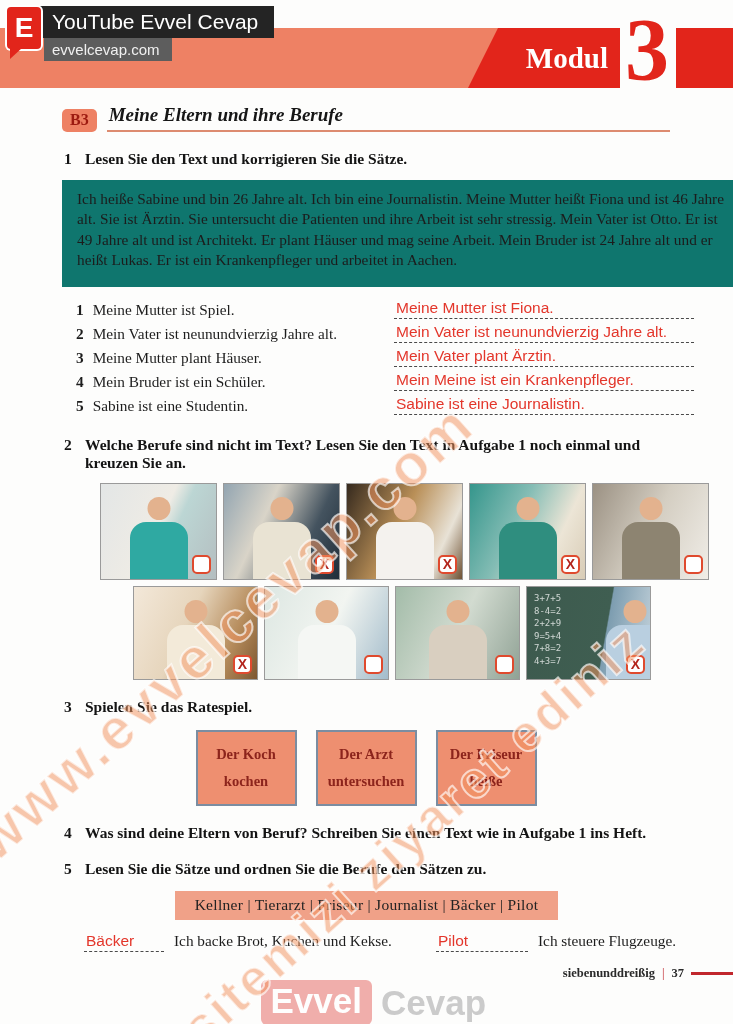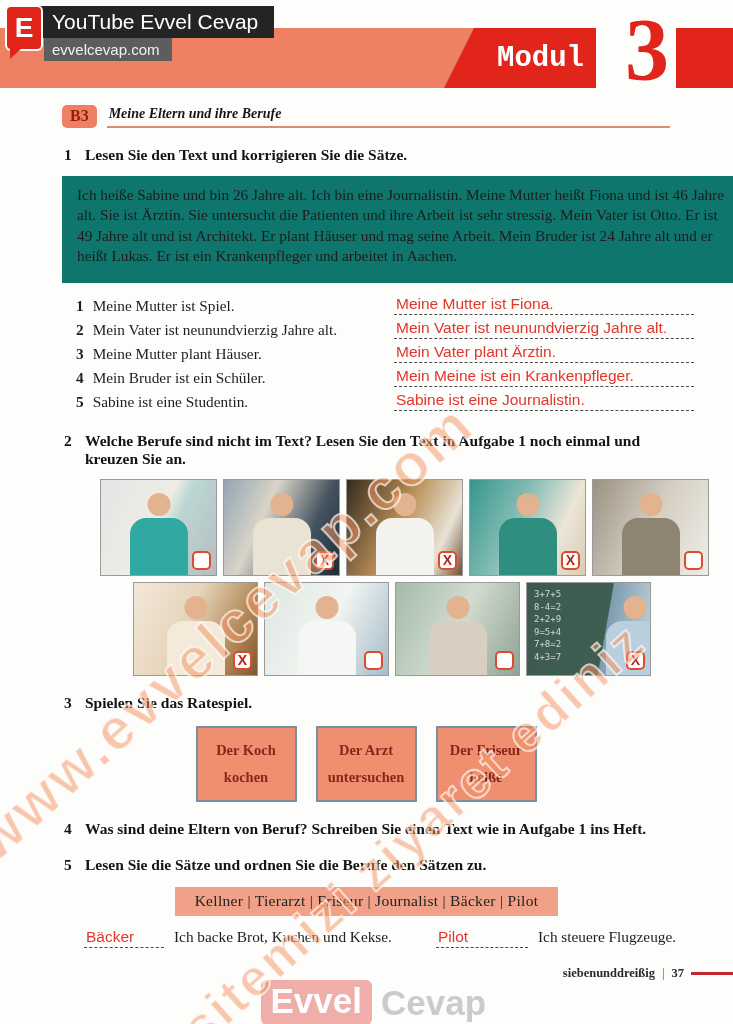--- a/index.html
+++ b/index.html
@@ -10,24 +10,24 @@
     font-family:"Liberation Serif", serif; color:#1d1d1d;
   }
   
   .header { position:relative; height:92px; }
   .banner {
     position:absolute; left:0; top:28px; width:500px; height:60px;
     background:#ee8164;
     clip-path:polygon(0 0, 100% 0, calc(100% - 30px) 100%, 0 100%);
   }
   .modul-trapezoid {
-    position:absolute; left:444px; top:28px; width:152px; height:60px;
+    position:absolute; left:468px; top:28px; width:152px; height:60px;
     background:#e2251b; clip-path:polygon(30px 0, 100% 0, 100% 100%, 0 100%);
     display:flex; align-items:center; justify-content:flex-end;
-    color:#fff; font-weight:bold; font-size:29px; padding-right:12px;font-family:Liberation Mono, monospace;
+    color:#fff; font-weight:bold; font-size:29px; padding-right:12px;
   }
   .modul-number {
     position:absolute; left:618px; top:6px; width:58px; height:88px;
     color:#e2251b; font-weight:bold; font-size:88px; line-height:88px;
     text-align:center; font-family:"Liberation Serif", serif;
   }
   .modul-block { position:absolute; left:676px; top:28px; width:57px; height:60px; background:#e2251b; }
   .e-logo {
     position:absolute; left:7px; top:7px; width:34px; height:42px;
     background:#e2251b; border-radius:4px; box-shadow:0 0 0 2px #fff;
@@ -48,21 +48,21 @@
     background:#5d5d5d; color:#f0f0f0; font-family:"Liberation Sans", sans-serif;
     font-size:15px; line-height:23px; padding:0 12px 0 8px;
   }
   
   .section-row { margin:12px 63px 0 62px; display:flex; align-items:flex-end; gap:10px; }
   .section-badge {
     background:#ee8164; color:#9c1a10; font-weight:bold; font-size:16px;
     padding:2px 8px 3px; border-radius:5px;
   }
   .section-title-wrap { flex:1; border-bottom:2px solid #dd8b70; padding:0 0 4px 2px; }
-  .section-title { font-weight:bold; font-style:italic; font-size:14px; color:#161616; }
+  .section-title { font-weight:bold; font-style:italic; font-size:19px; color:#161616; }
   
   .task-head { margin:18px 63px 0 64px; display:flex; gap:11px; font-weight:bold; font-size:15.5px; color:#141414; }
   .task-num { min-width:10px; }
   .reading-box {
     margin:12px 0 0 62px; width:680px; background:#0f766e;
     padding:9px 15px 16px; font-size:15.3px; line-height:1.34; color:#1c1c1c;
   }
   .items-grid {
     margin:12px 0 0 76px; display:grid; grid-template-columns:318px 300px;
     row-gap:1px; align-items:end;

